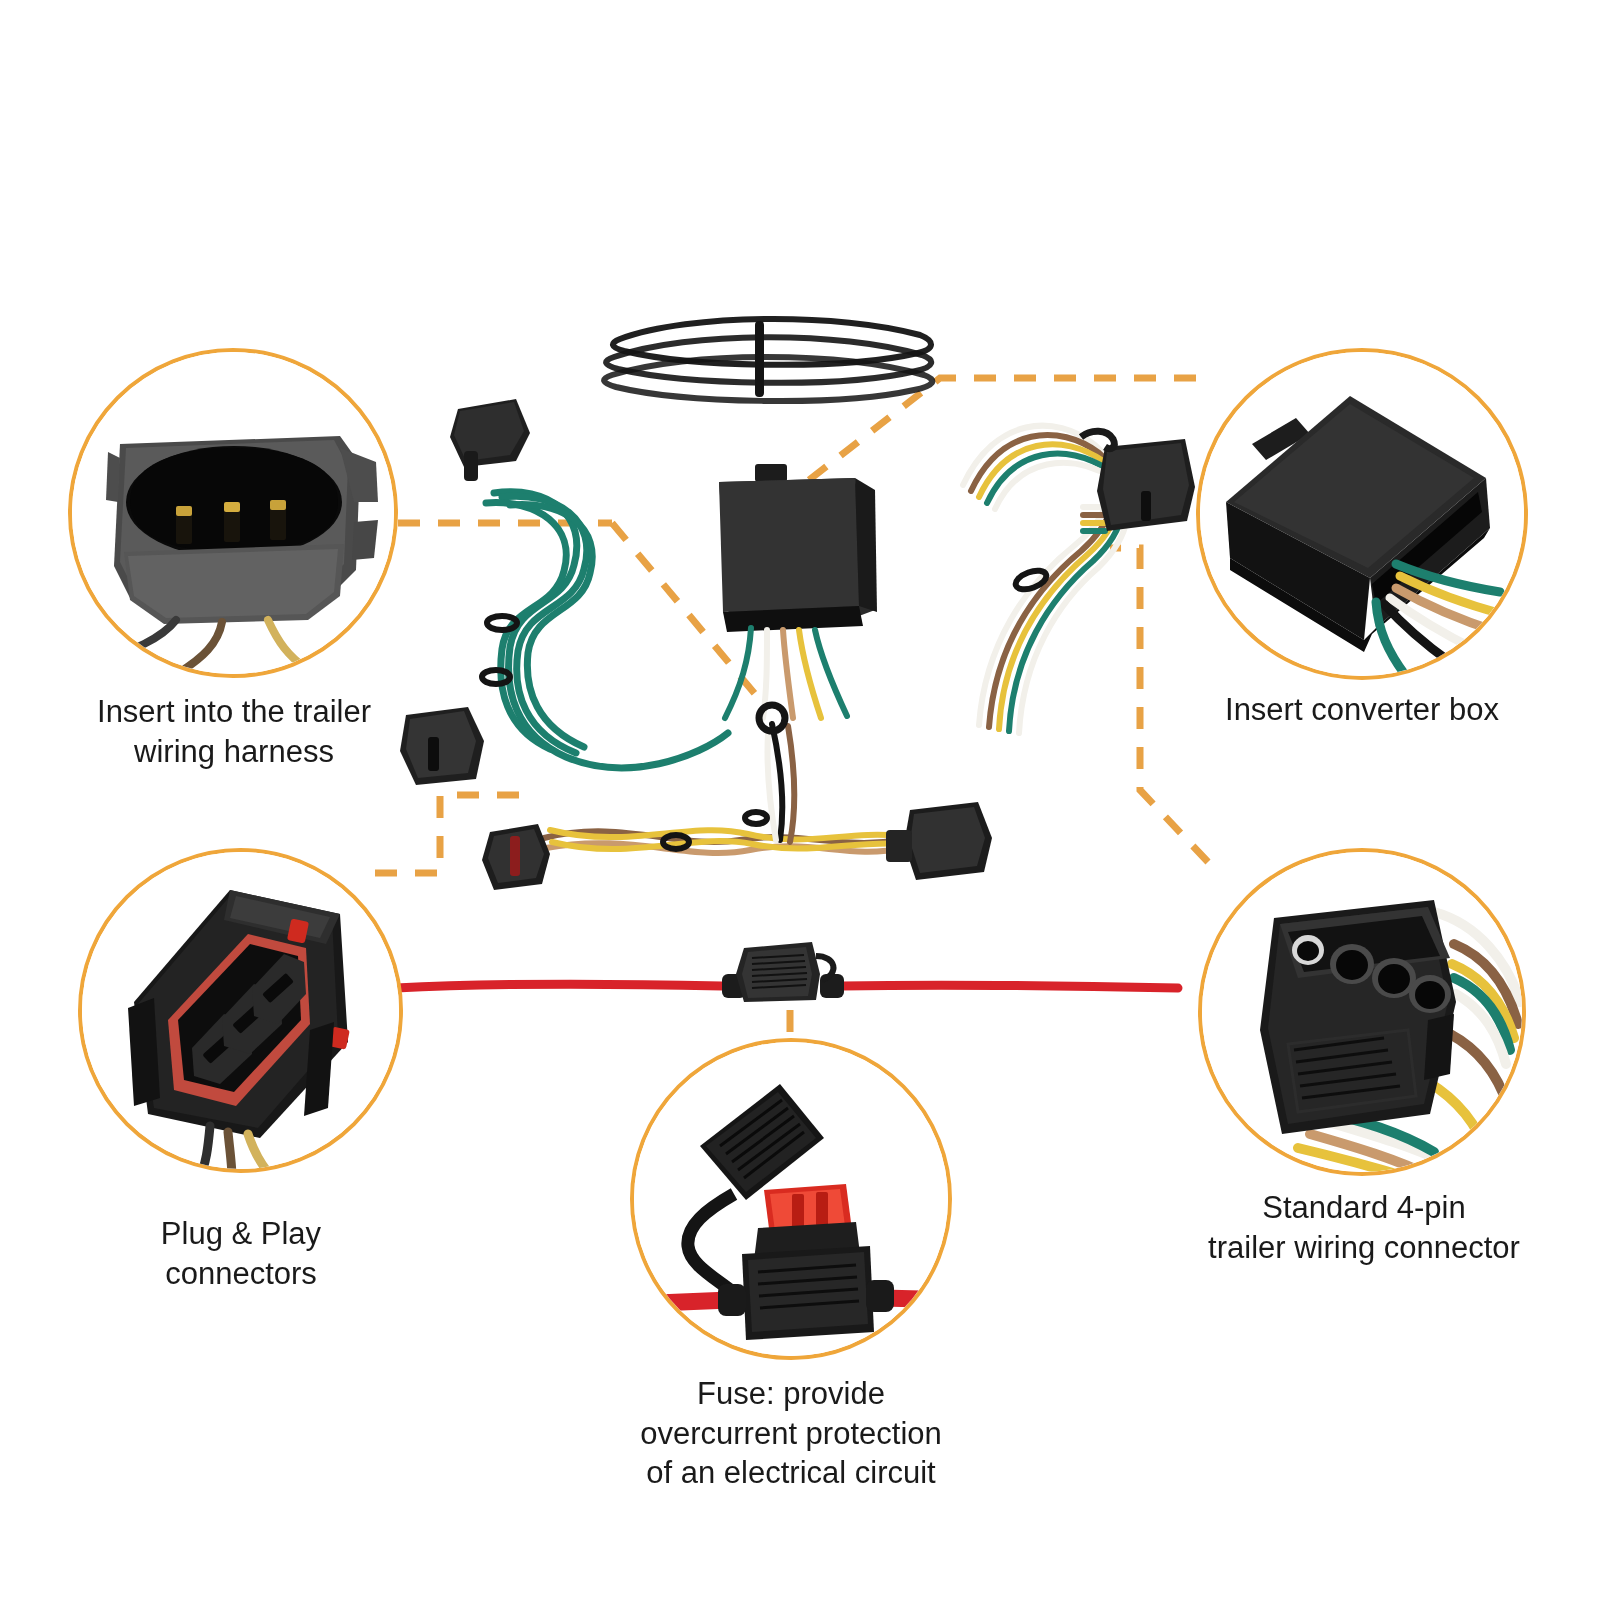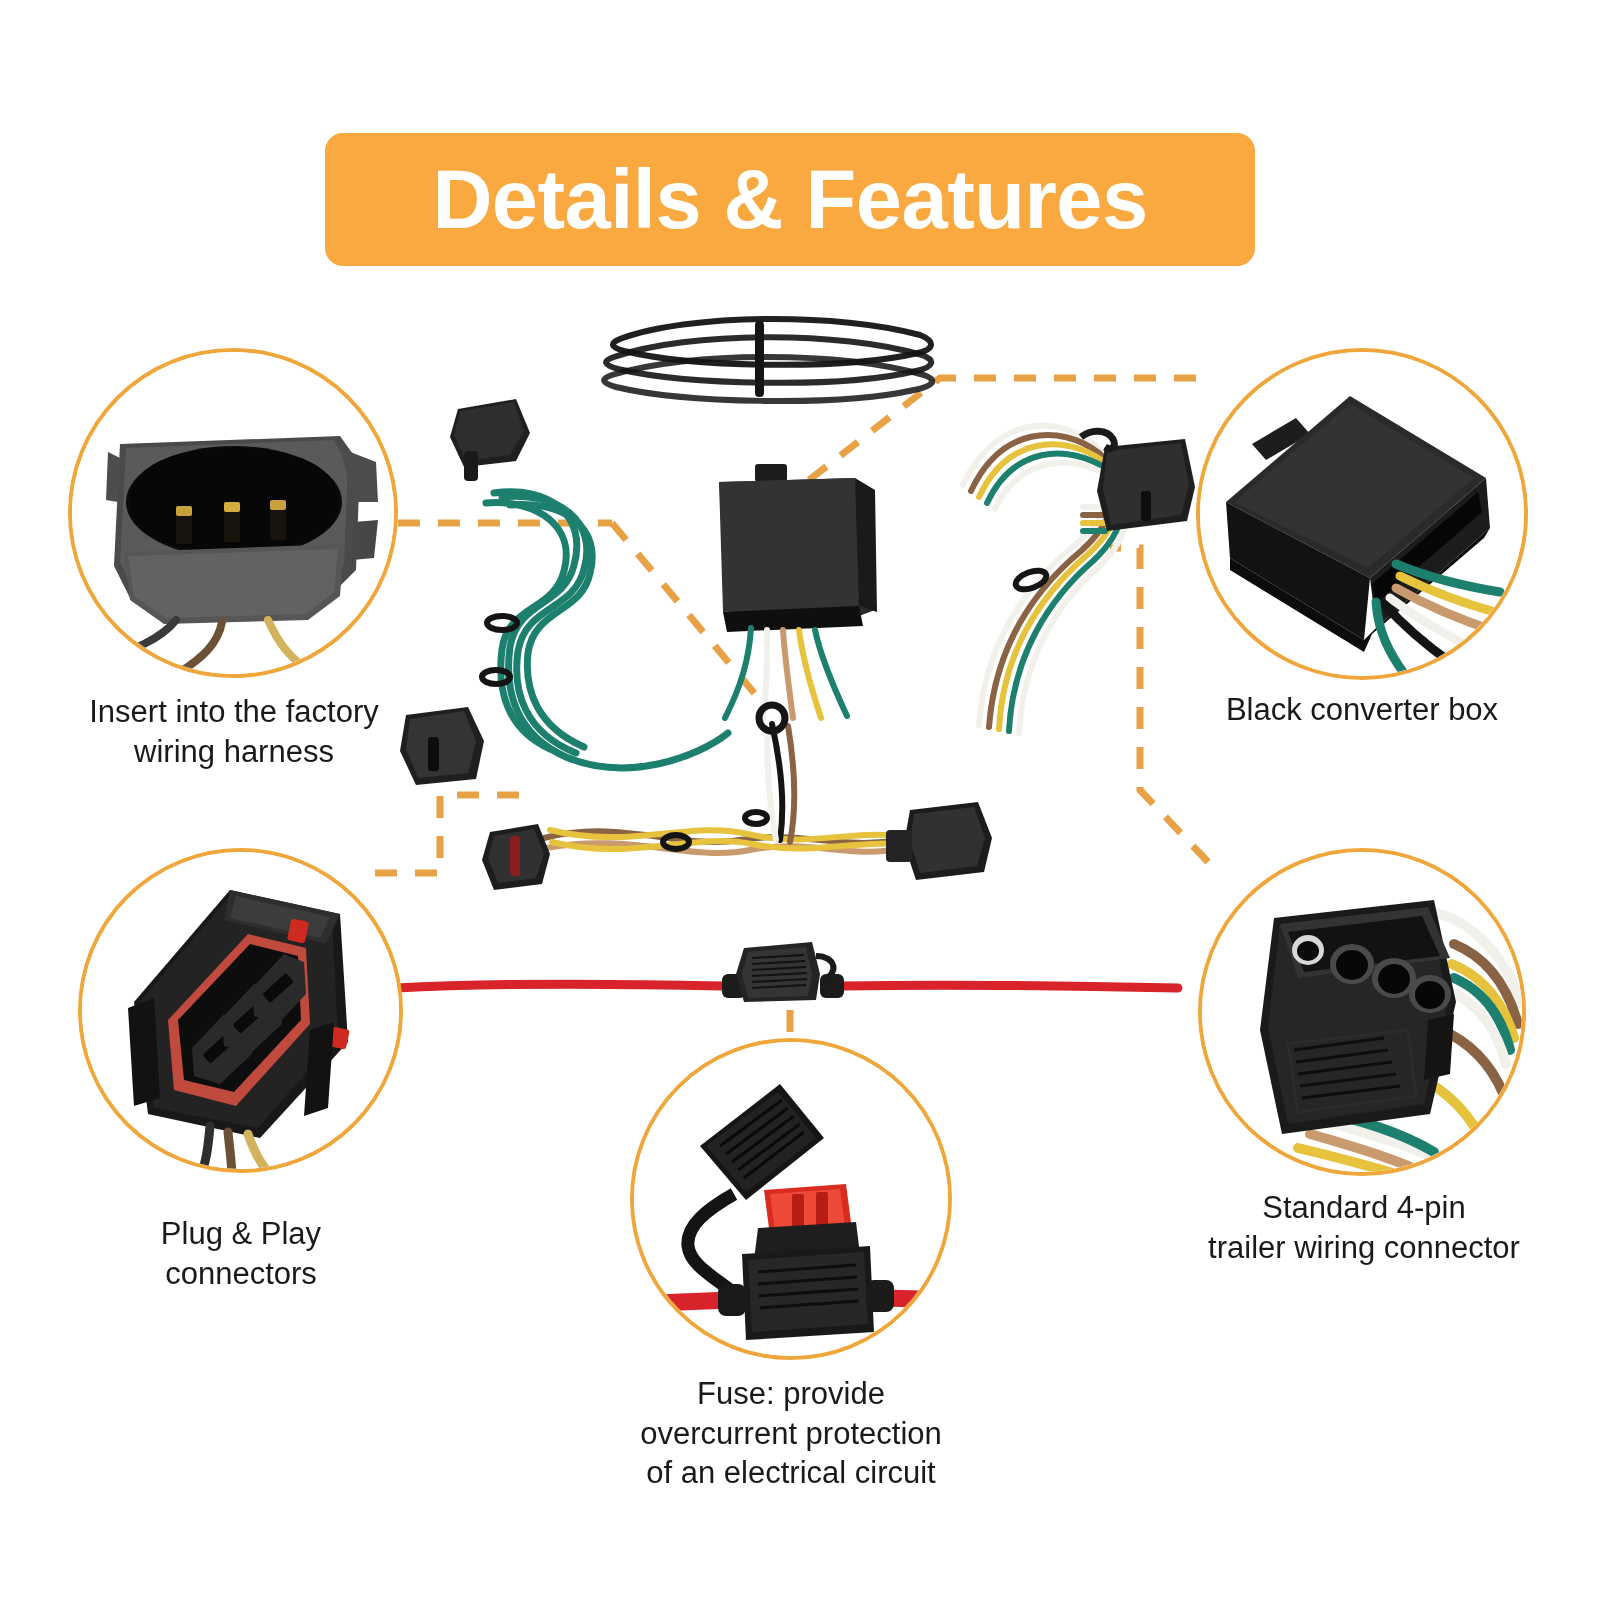--- a/index.html
+++ b/index.html
@@ -50,23 +50,20 @@
   
   #leaders { position: absolute; left: 0; top: 0; width: 1600px; height: 1600px; pointer-events: none; }
 
   svg.art { position: absolute; left: 0; top: 0; overflow: visible; }
 </style>
 </head>
 <body>
 
 <div id="stage">
 
-  <div class="header-banner">
-    <div class="header-title">Details &amp; Features</div>
-  </div>
 
   <svg id="leaders" viewBox="0 0 1600 1600">
     <g stroke="#E8A245" stroke-width="7" fill="none" stroke-dasharray="22 18" stroke-linecap="butt">
 
       <path d="M 398 523 L 612 523 L 612 523"></path>
       <path d="M 612 523 L 760 700"></path>
 
       <path d="M 375 873 L 440 873 L 440 795 L 530 795"></path>
 
       <path d="M 1196 378 L 940 378 L 800 487"></path>
@@ -231,21 +228,21 @@
         <path d="M52 200 L272 192 L268 244 L236 268 L92 272 L58 248 Z" fill="#565656"></path>
         <path d="M56 204 L266 197 L262 240 L234 262 L94 266 L62 244 Z" fill="#626262"></path>
 
         <g stroke-width="8" fill="none" stroke-linecap="round">
           <path d="M104 268 C90 286, 60 300, 26 308" stroke="#3a3a3a"></path>
           <path d="M150 270 C146 292, 130 306, 108 320" stroke="#6b5237"></path>
           <path d="M196 268 C206 290, 216 304, 236 318" stroke="#d2b25c"></path>
         </g>
       </svg>
     </div>
-    <div class="callout-label" style="left:-15px; top:344px; width:362px;">Insert into the factory
+    <div class="callout-label" style="left:-15px; top:344px; width:362px;">Insert into the trailer
 wiring harness</div>
   </div>
 
   <div class="callout" style="left:78px; top:848px;">
     <div class="circle" style="width:325px; height:325px;">
       <svg viewBox="0 0 325 325" width="325" height="325">
         <rect width="325" height="325" fill="#ffffff"></rect>
 
         <path d="M52 150 L148 38 L258 62 L266 190 L178 286 L66 262 Z" fill="#181818"></path>
         <path d="M56 152 L148 44 L250 66 L256 184 L176 276 L72 256 Z" fill="#232323"></path>
@@ -303,21 +300,21 @@
         <g stroke-width="9" fill="none" stroke-linecap="round">
           <path d="M196 212 C220 222, 250 232, 300 240" stroke="#1d7f6e"></path>
           <path d="M200 224 C228 238, 258 250, 302 262" stroke="#e7c23c"></path>
           <path d="M196 236 C224 252, 254 266, 298 280" stroke="#c99a6d"></path>
           <path d="M190 246 C214 264, 240 280, 276 298" stroke="#f2f0ea"></path>
           <path d="M184 252 C202 272, 222 290, 250 310" stroke="#141414"></path>
           <path d="M176 250 C178 278, 188 300, 206 324" stroke="#1d7f6e"></path>
         </g>
       </svg>
     </div>
-    <div class="callout-label" style="left:-10px; top:342px; width:352px;">Black converter box</div>
+    <div class="callout-label" style="left:-10px; top:342px; width:352px;">Insert converter box</div>
   </div>
 
   <div class="callout" style="left:1198px; top:848px;">
     <div class="circle" style="width:328px; height:328px;">
       <svg viewBox="0 0 328 328" width="328" height="328">
         <rect width="328" height="328" fill="#ffffff"></rect>
 
         <g stroke-width="10" fill="none" stroke-linecap="round">
           <path d="M232 60 C276 72, 306 110, 318 150" stroke="#f2f0ea"></path>
           <path d="M252 92 C286 106, 306 136, 316 172" stroke="#8a6244"></path>

